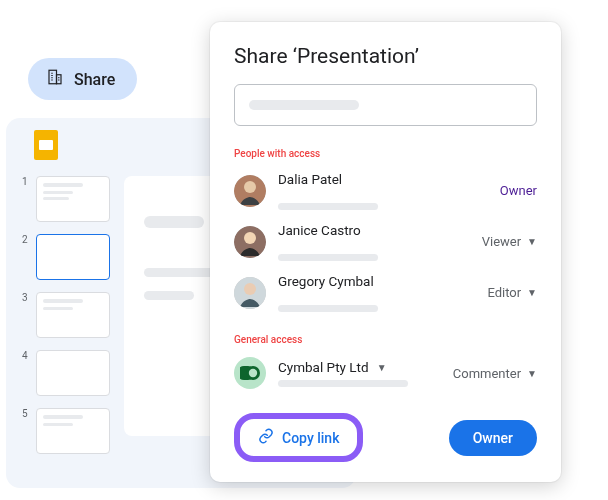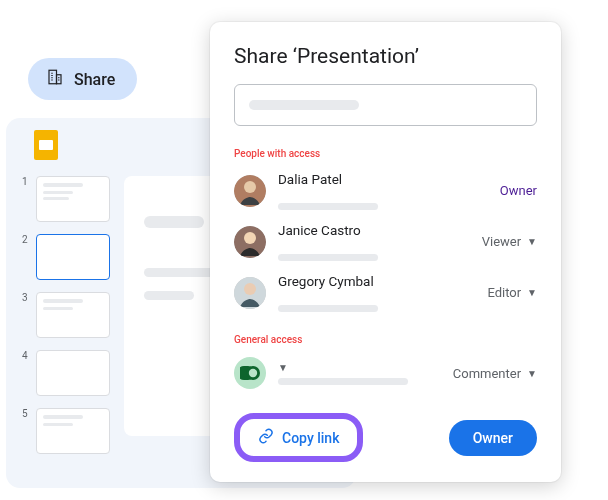--- a/index.html
+++ b/index.html
@@ -324,20 +324,21 @@
     <div class="org-row">
       <div class="org-avatar">
         <svg width="20" height="14" viewBox="0 0 20 14">
             <path d="M4 0a7 7 0 100 14h4a7 7 0 000-14z" fill="#0d652d"></path>
             <circle cx="13" cy="7" r="7" fill="#0d652d"></circle>
             <circle cx="13" cy="7" r="4.2" fill="#b8e4c9"></circle>
           </svg>
       </div>
       <div class="org-info">
         <div class="org-top">
+          <span>Cymbal Pty Ltd</span>
           <span class="caret">▼</span>
         </div>
         <div class="org-sub"></div>
       </div>
       <div class="role">
         <span>Commenter</span>
         <span class="caret">▼</span>
       </div>
     </div>
   </div>

